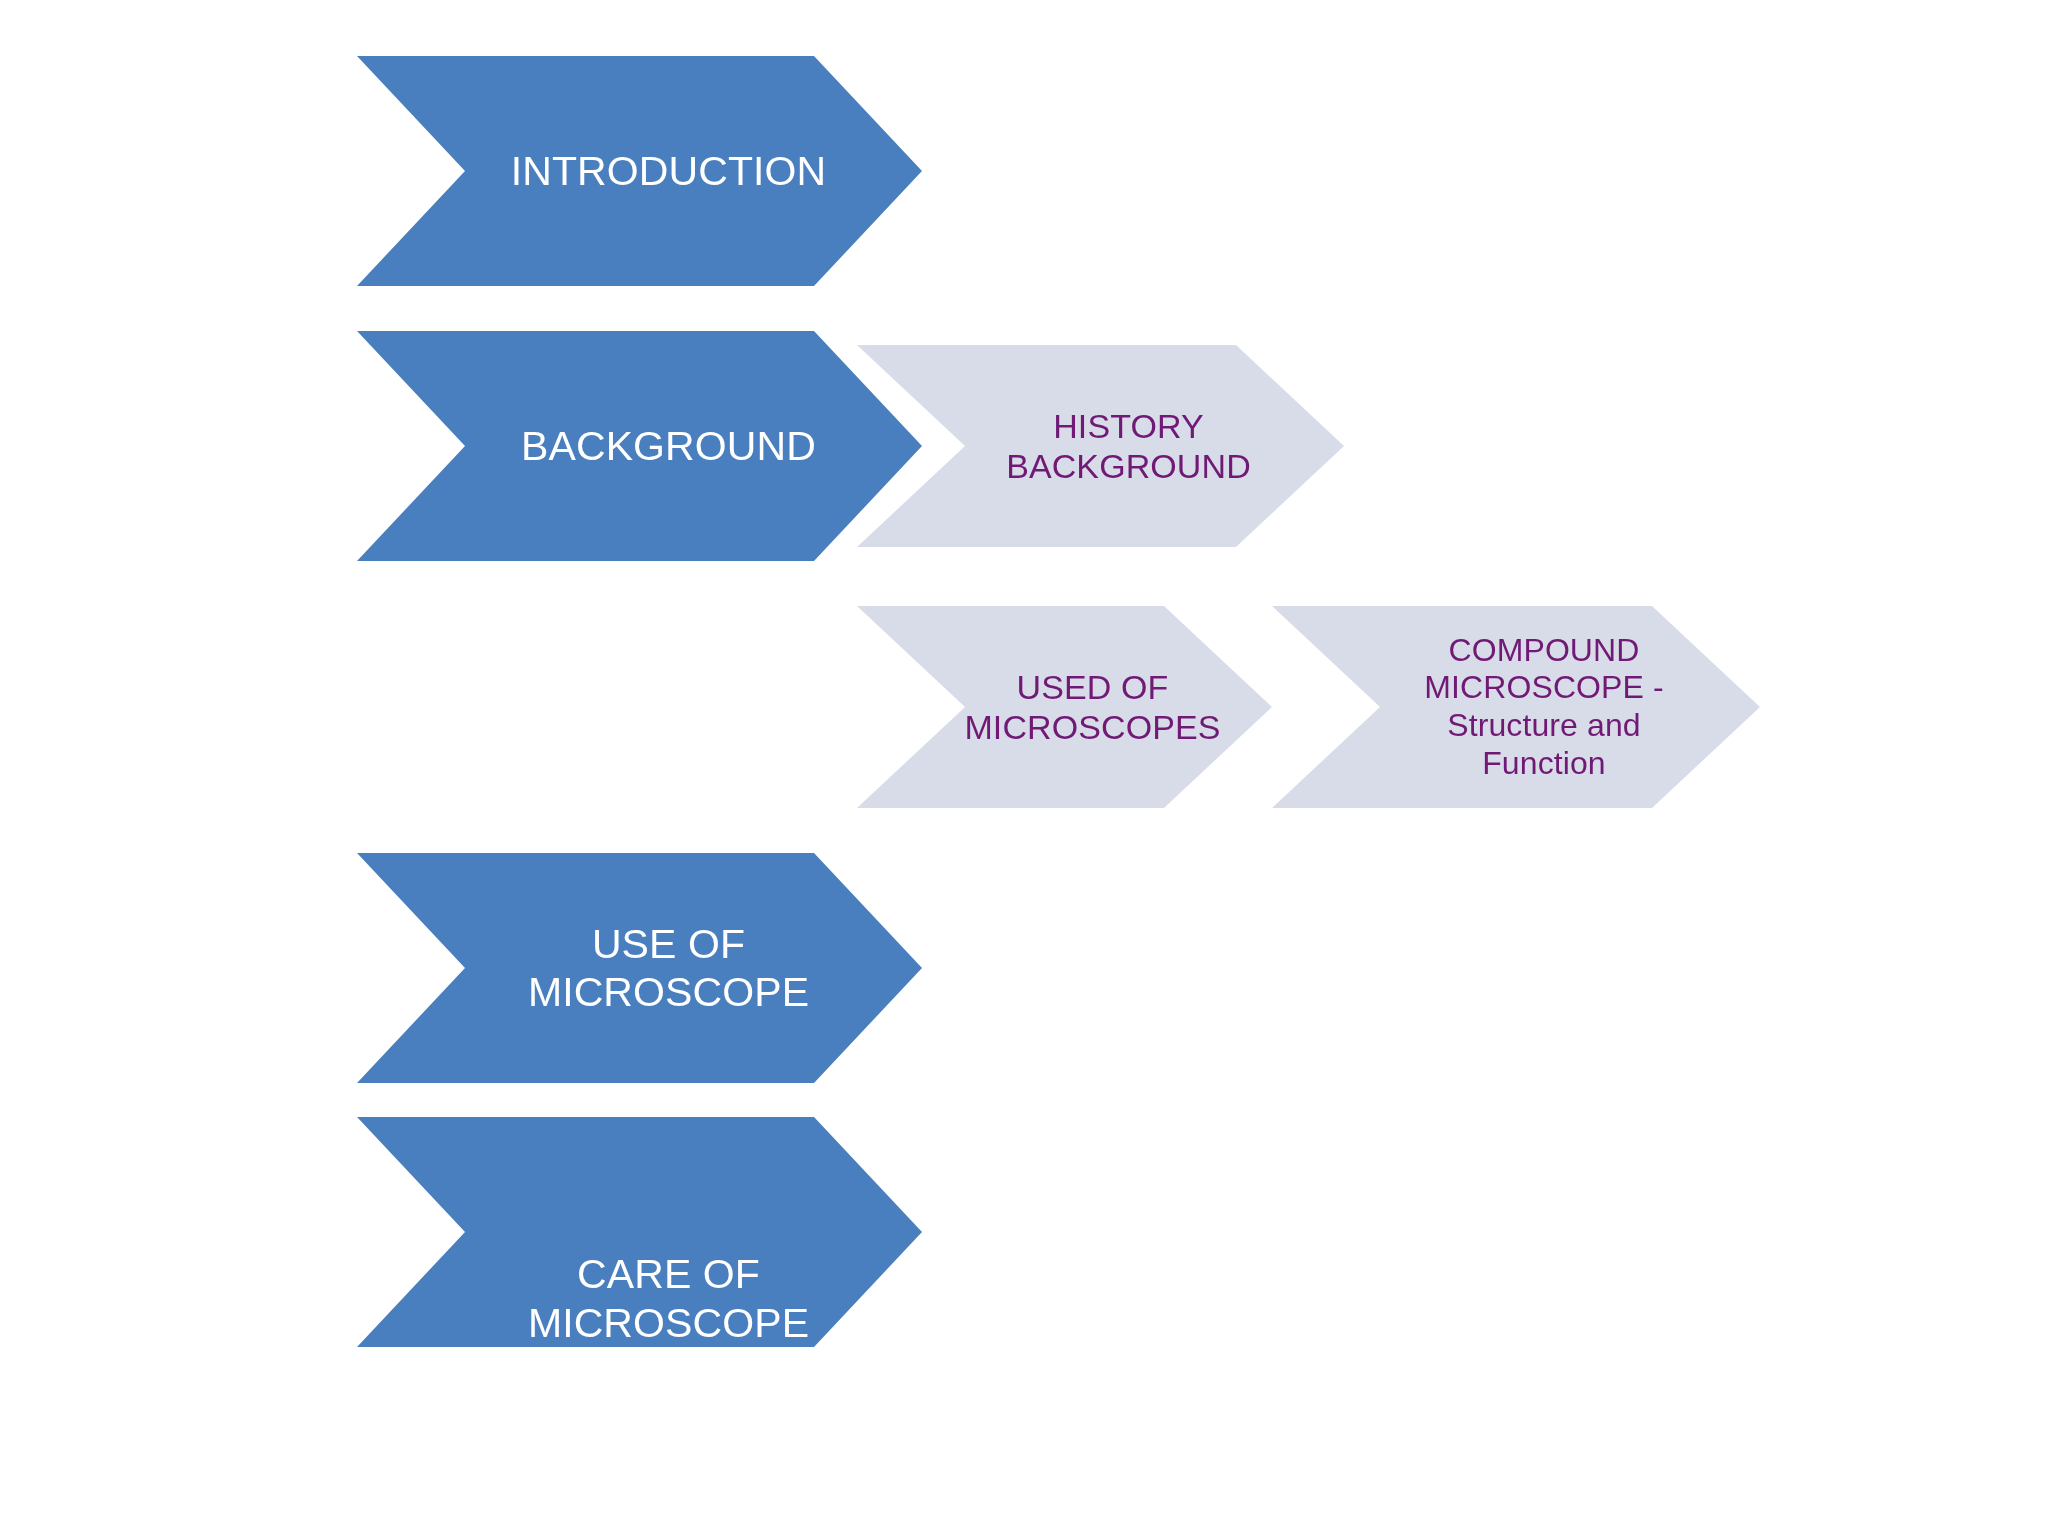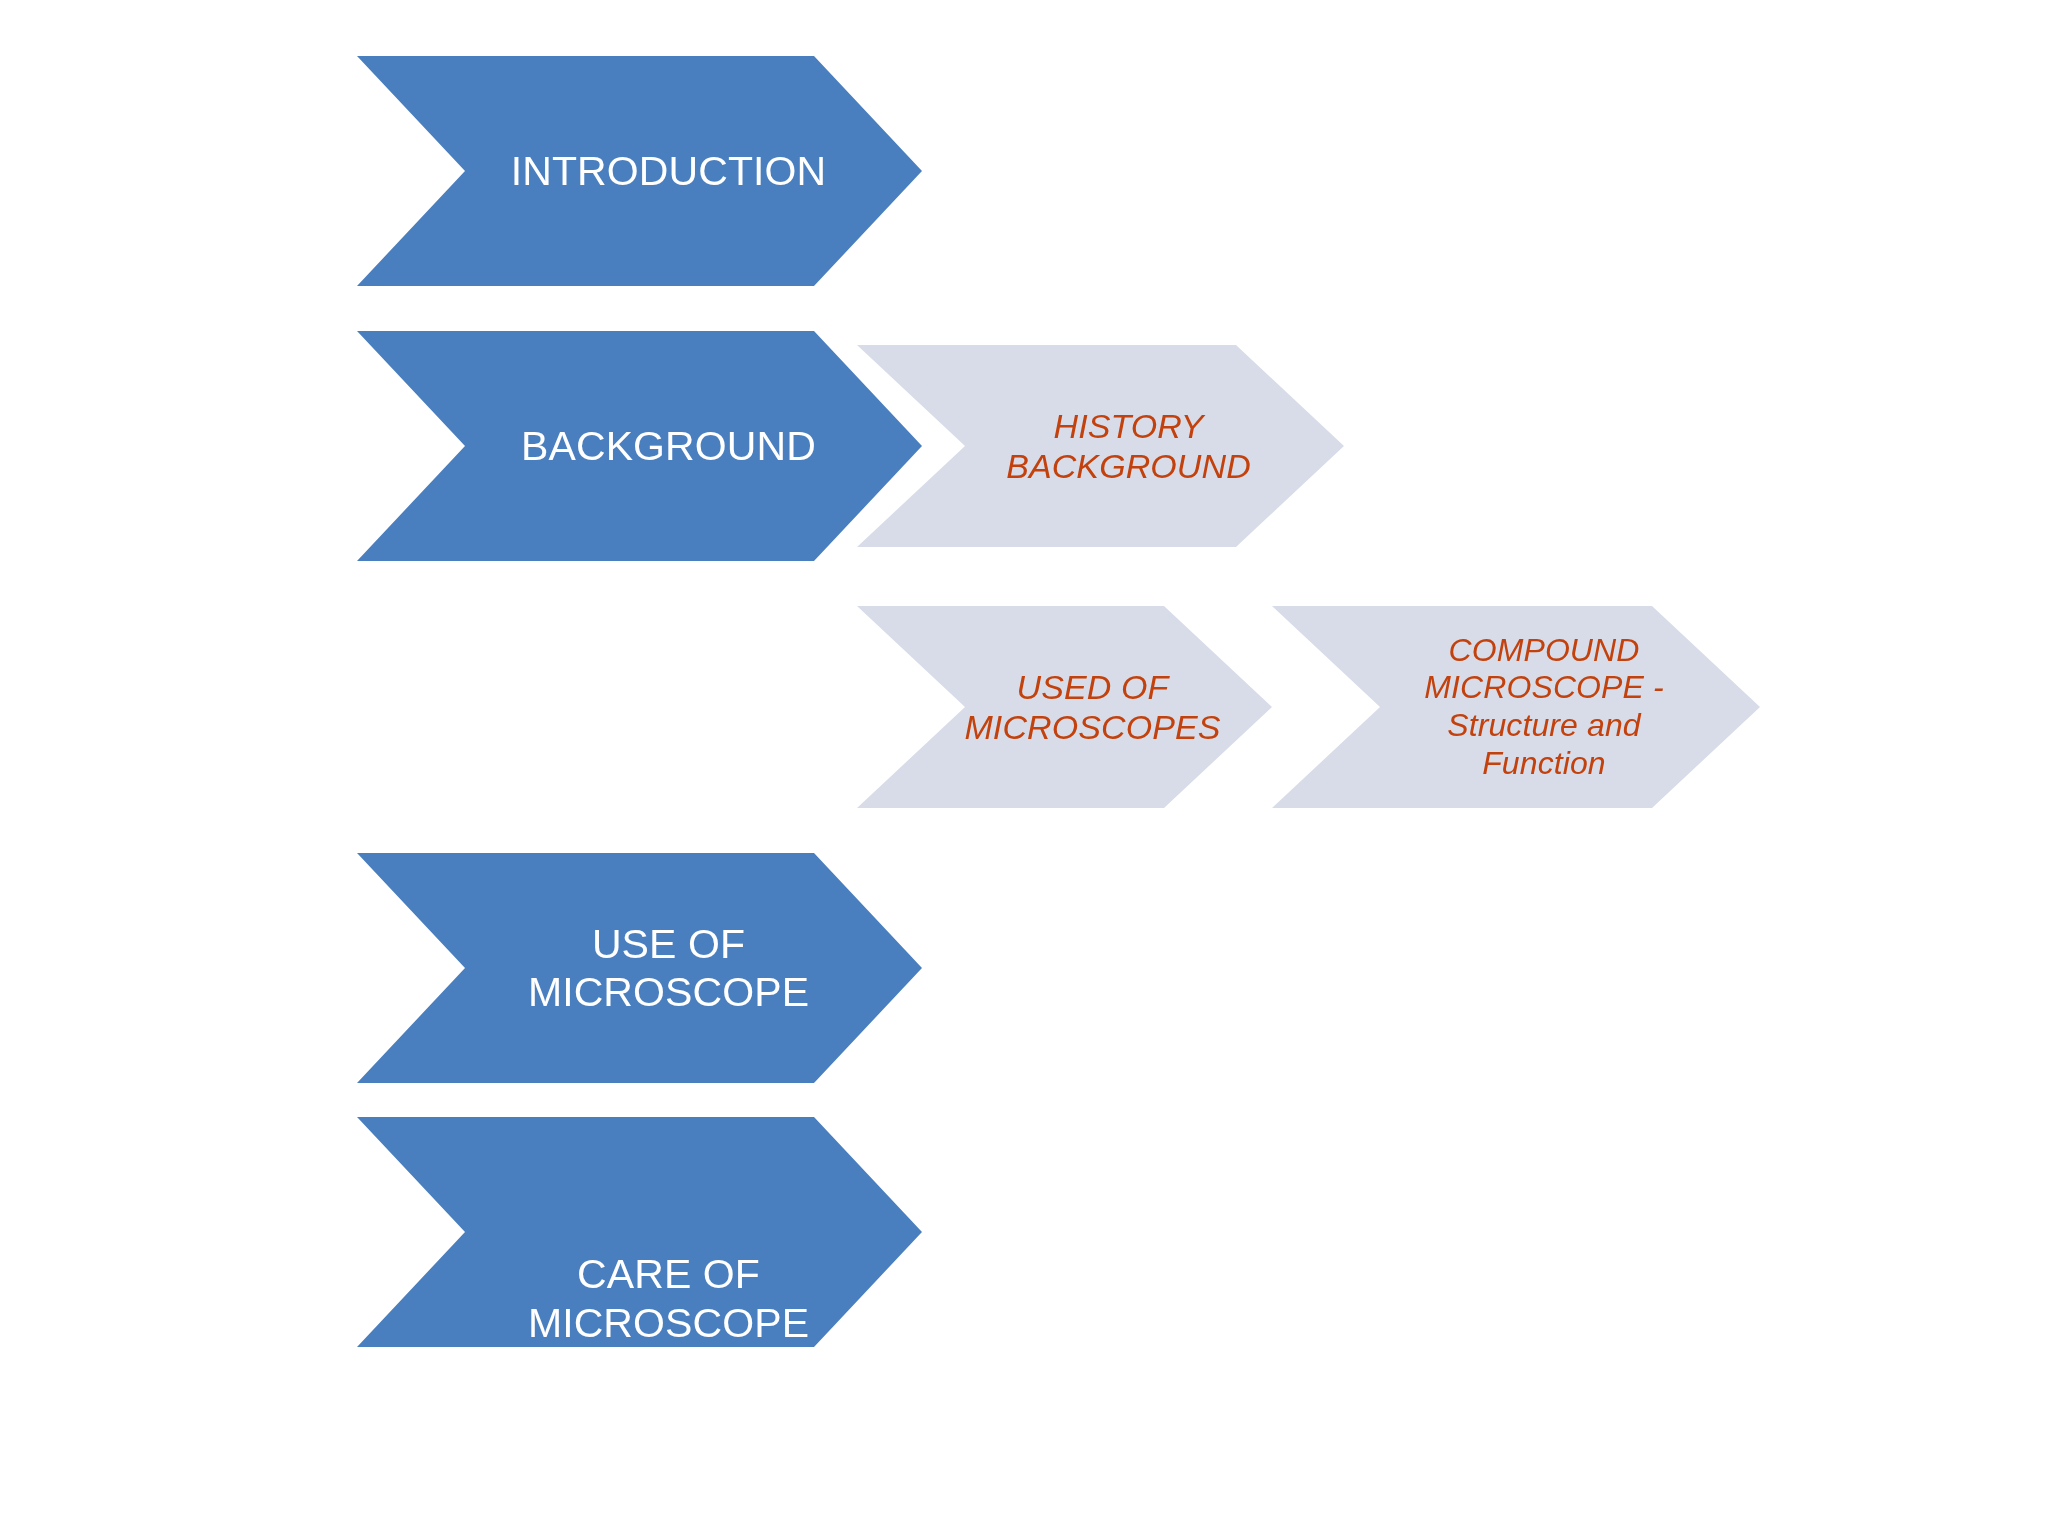--- a/index.html
+++ b/index.html
@@ -52,22 +52,21 @@
         108px 50%);
   }
 
   .chevron.primary {
     background: #4a7fbf;
     color: #ffffff;
   }
 
   .chevron.secondary {
     background: #d8dce8;
-    color: #c2410c;
-    font-style: italic;
+    color: #701a75;
   }
 
   .chev-label {
     display: block;
     text-align: center;
     line-height: 1.18;
     padding-left: 92px;
     padding-right: 34px;
     white-space: pre-line;
     letter-spacing: 0.1px;

